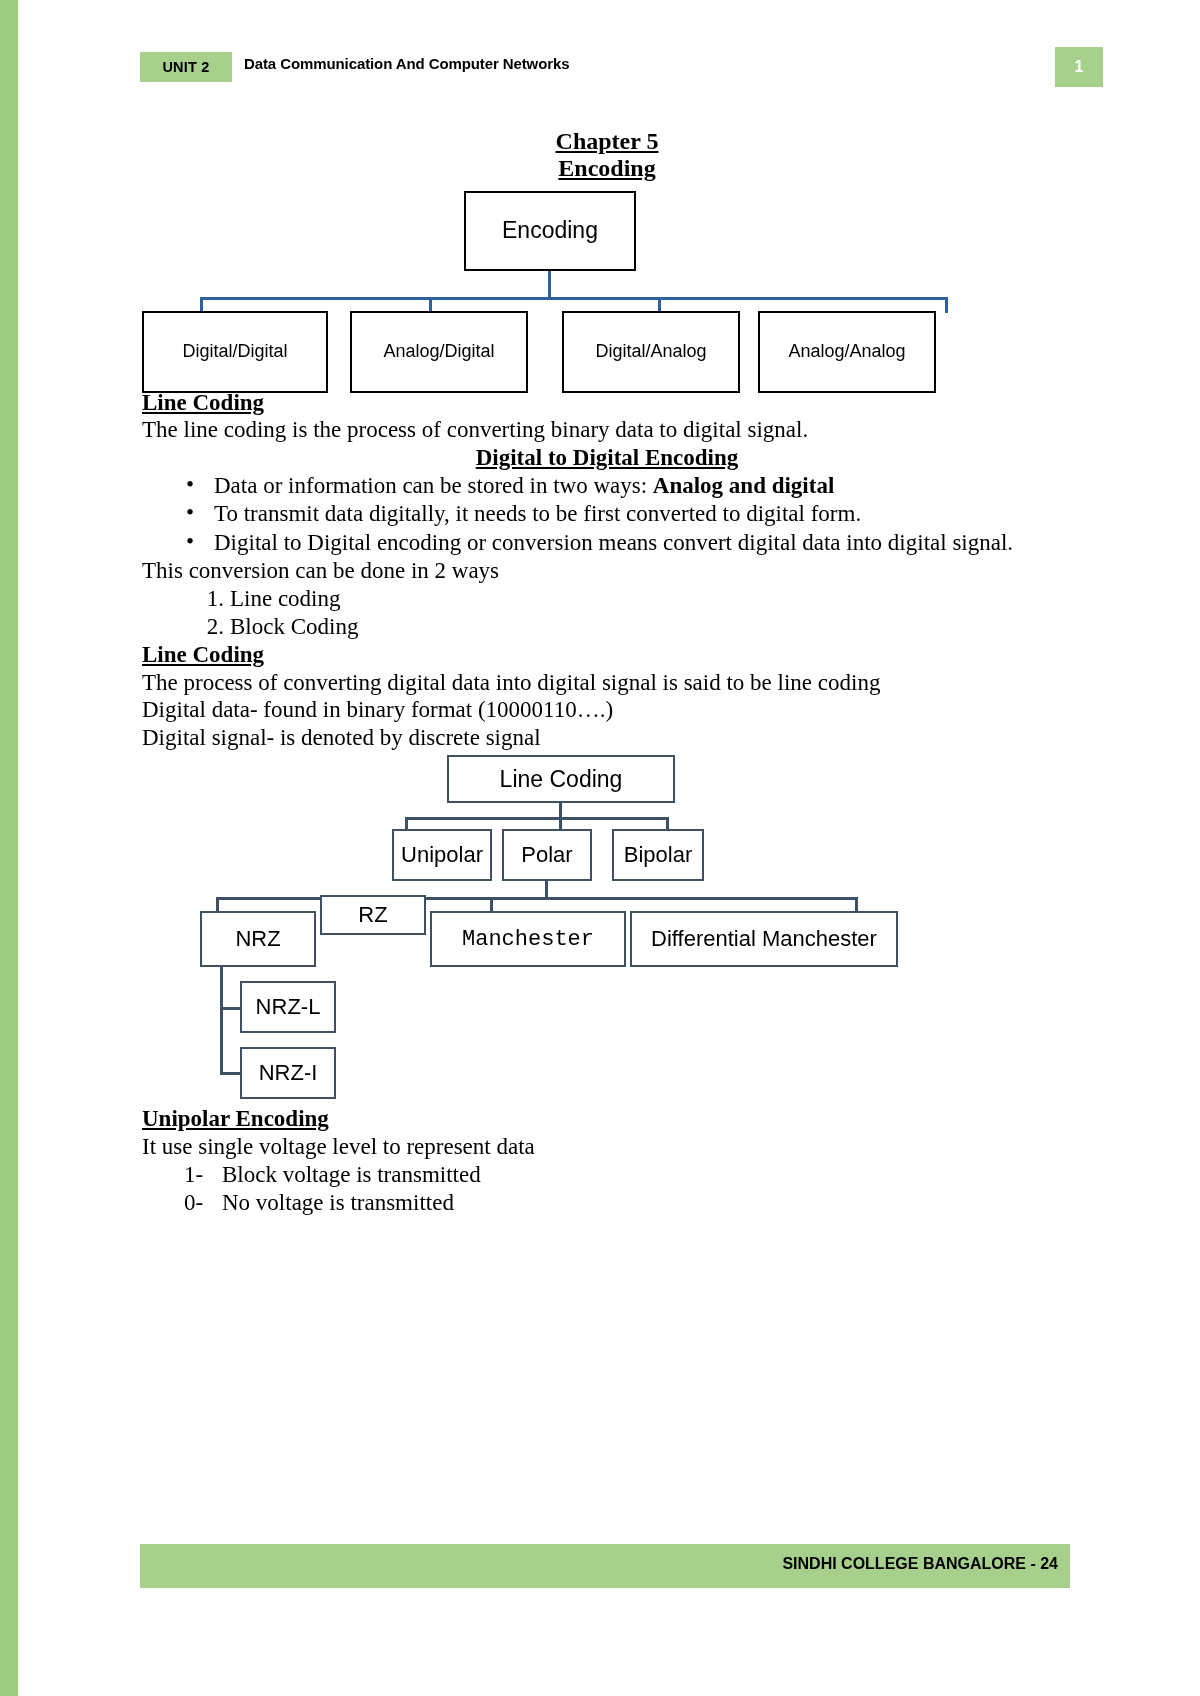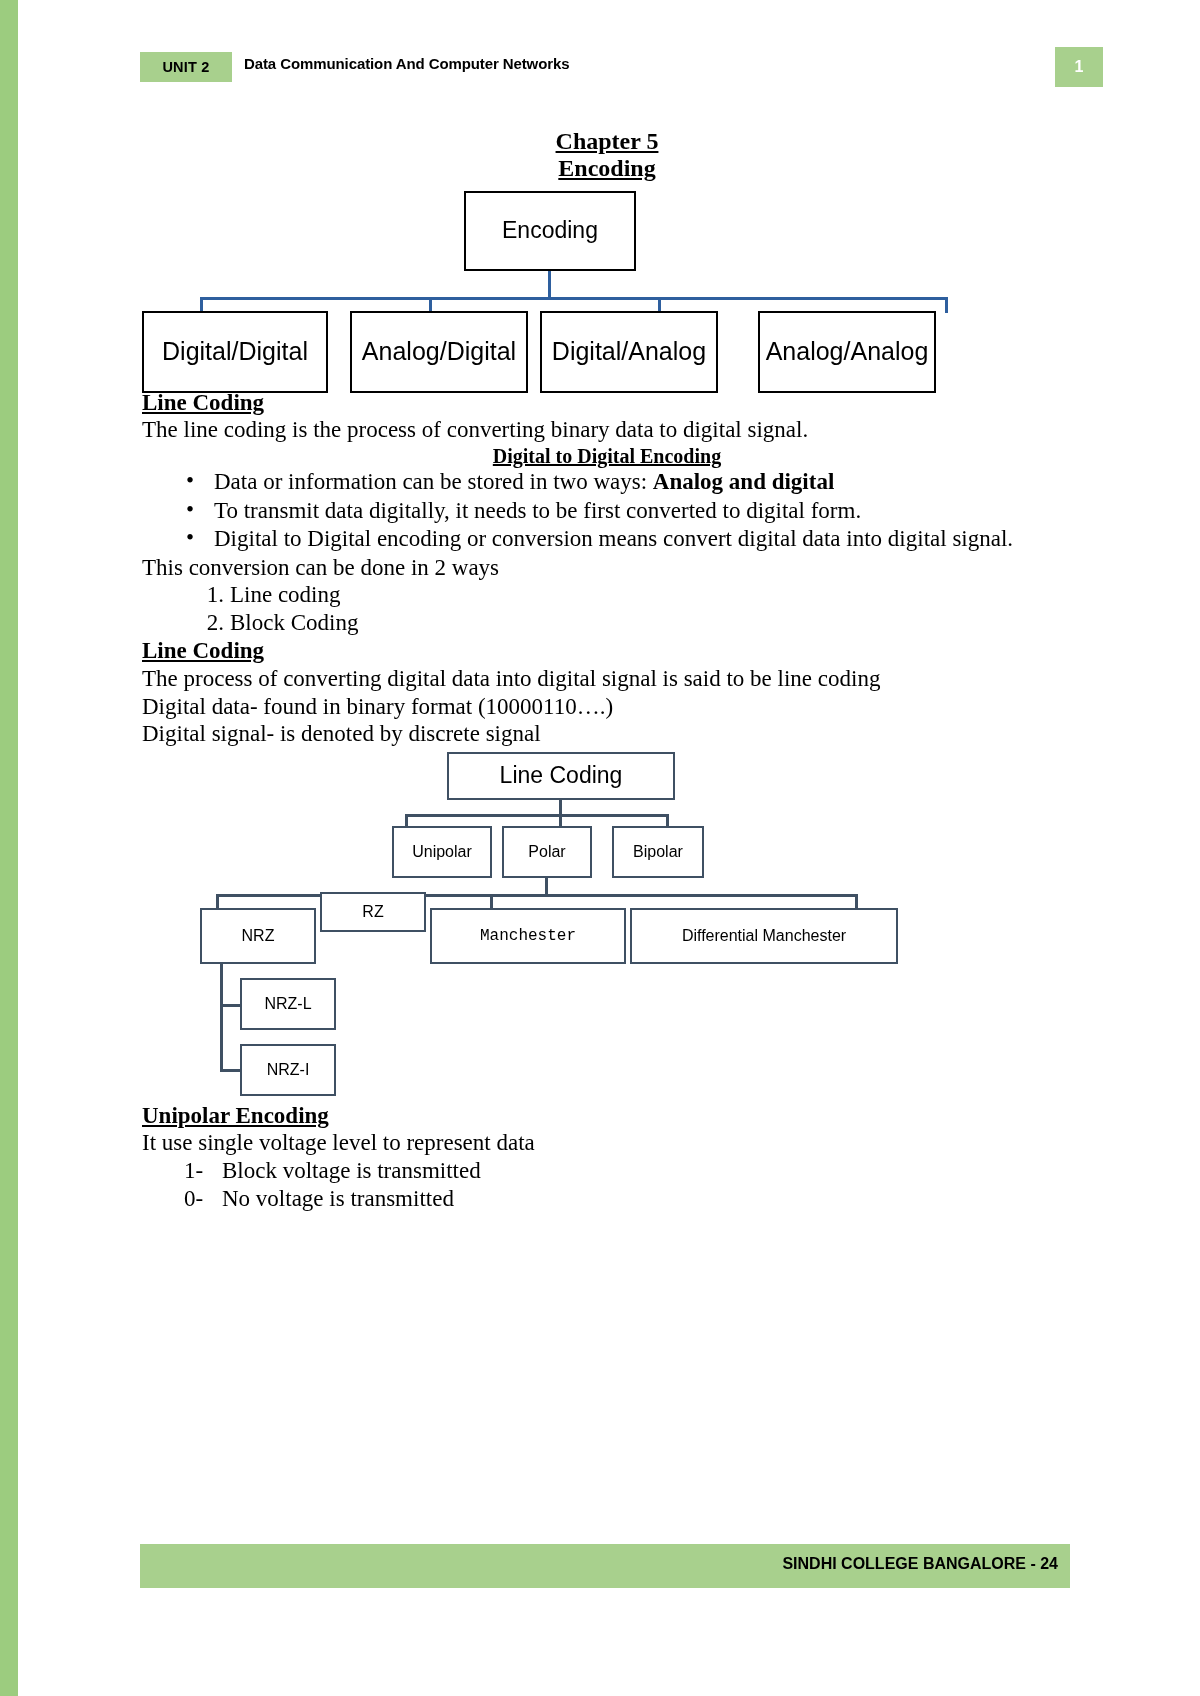--- a/index.html
+++ b/index.html
@@ -91,21 +91,21 @@
   .para-left {
     font-size: 23px;
     line-height: 1.2;
   }
   .h-sub {
     font-size: 23px;
     font-weight: bold;
     line-height: 1.2;
   }
   .h-center {
-    font-size: 20px;
+    font-size: 23px;
     font-weight: bold;
     text-align: center;
     line-height: 1.2;
   }
   ul.bullets {
     margin: 0;
     padding-left: 72px;
     list-style: none;
   }
   ul.bullets li {
@@ -175,38 +175,38 @@
     box-sizing: border-box;
   }
   .d1-leaf {
     position: absolute;
     top: 122px;
     height: 82px;
     border: 2.5px solid #000000;
     background: #ffffff;
     display: flex; align-items: center; justify-content: center;
     font-family: "Liberation Sans", sans-serif;
-    font-size: 25px;
+    font-size: 18px;
     box-sizing: border-box;
   }
   .conn-blue { position: absolute; background: #2e5f9e; }
   .conn-navy { position: absolute; background: #3f5063; }
   
   .diagram2 {
     position: relative;
     width: 930px;
     height: 310px;
   }
   .d2-box {
     position: absolute;
     border: 2.5px solid #3f5063;
     background: #ffffff;
     display: flex; align-items: center; justify-content: center;
     font-family: "Liberation Sans", sans-serif;
-    font-size: 16px;
+    font-size: 22px;
     box-sizing: border-box;
     white-space: nowrap;
   }
   
   .footer {
     position: absolute;
     left: 140px; top: 1544px;
     width: 930px; height: 44px;
     background: #a8d08d;
     text-align: right;
@@ -251,21 +251,21 @@
 
       <div class="conn-blue" style="left:58px; top:108px; width:748px; height:3px;"></div>
 
       <div class="conn-blue" style="left:58px; top:108px; width:3px; height:16px;"></div>
       <div class="conn-blue" style="left:287px; top:108px; width:3px; height:16px;"></div>
       <div class="conn-blue" style="left:516px; top:108px; width:3px; height:16px;"></div>
       <div class="conn-blue" style="left:803px; top:108px; width:3px; height:16px;"></div>
 
       <div class="d1-leaf" style="left:0px; width:186px;">Digital/Digital</div>
       <div class="d1-leaf" style="left:208px; width:178px;">Analog/Digital</div>
-      <div class="d1-leaf" style="left:398px; width:178px;">Digital/Analog</div>
+      <div class="d1-leaf" style="left:420px; width:178px;">Digital/Analog</div>
       <div class="d1-leaf" style="left:616px; width:178px;">Analog/Analog</div>
     </div>
 
     <div class="h-sub">
       <span class="u">Line Coding</span>
     </div>
     <div class="para-left">The line coding is the process of converting binary data to digital signal.</div>
 
     <div class="h-center">
       <span class="u">Digital to Digital Encoding</span>

